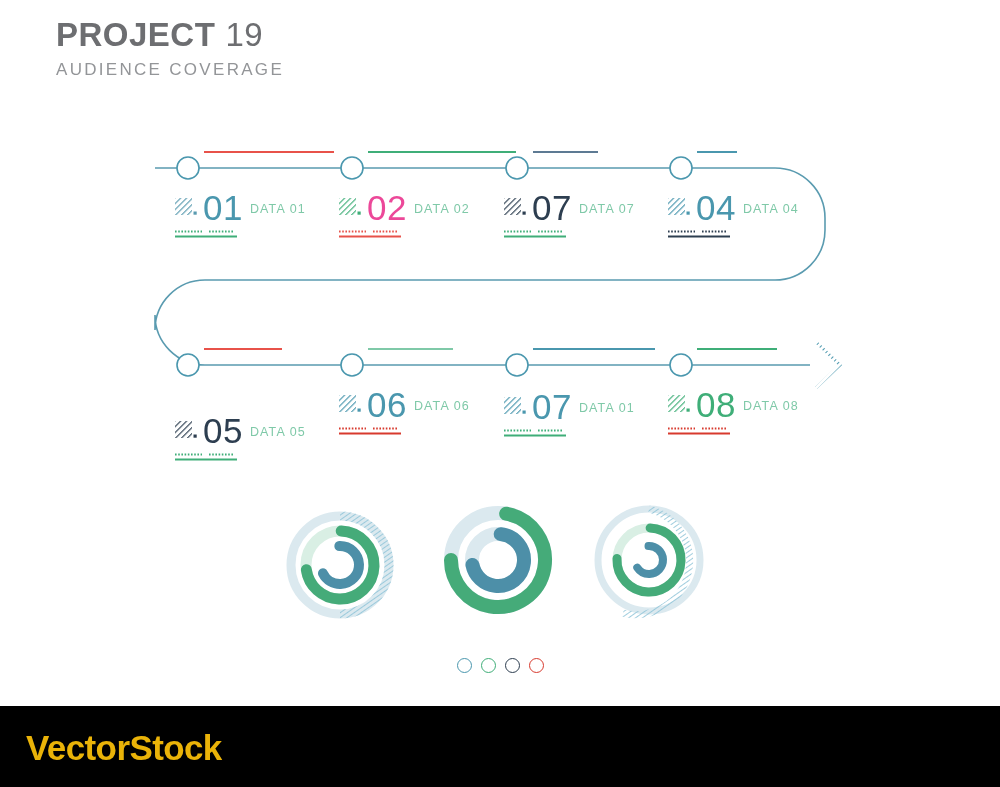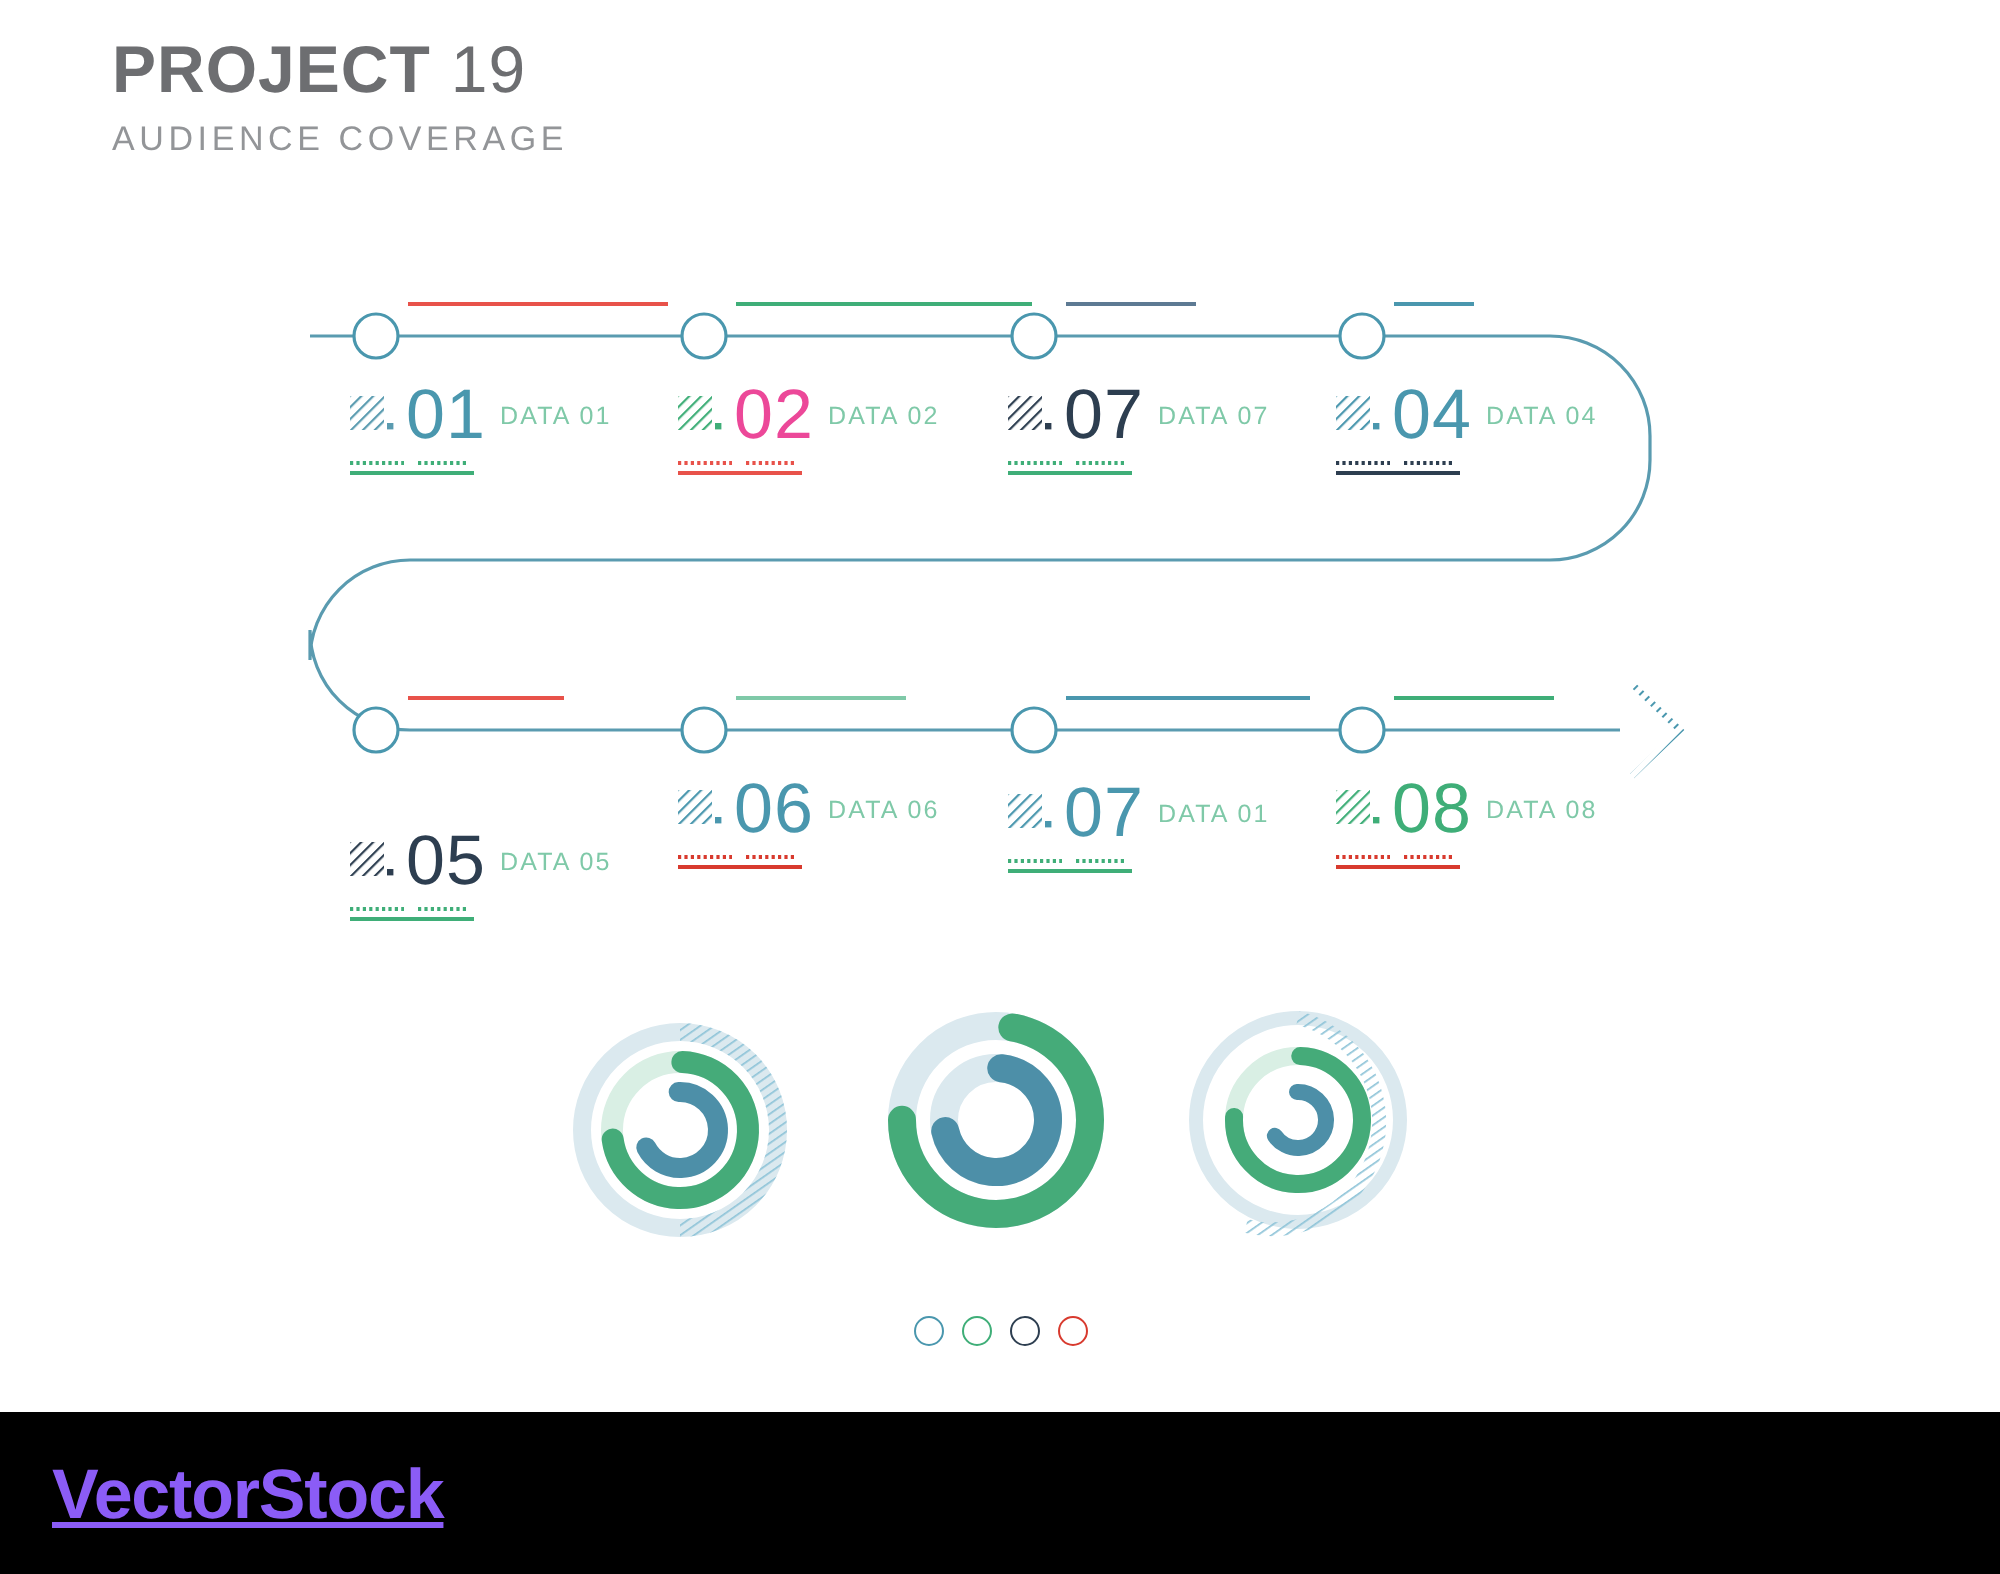--- a/index.html
+++ b/index.html
@@ -122,25 +122,24 @@
     left: 0;
     top: 706px;
     width: 1000px;
     height: 81px;
     background: #000000;
   }
   #footer-logo {
     position: absolute;
     left: 26px;
     top: 22px;
-    color: #8b5cf6;
+    color: #eab308;
     font-size: 35px;
     font-weight: 700;
     letter-spacing: -0.6px;
-    text-decoration: underline;
   }
   #footer-url {
     position: absolute;
     right: 26px;
     top: 30px;
     color: #ffffff;
     font-size: 24px;
     font-weight: 400;
     letter-spacing: -0.3px;
   }

